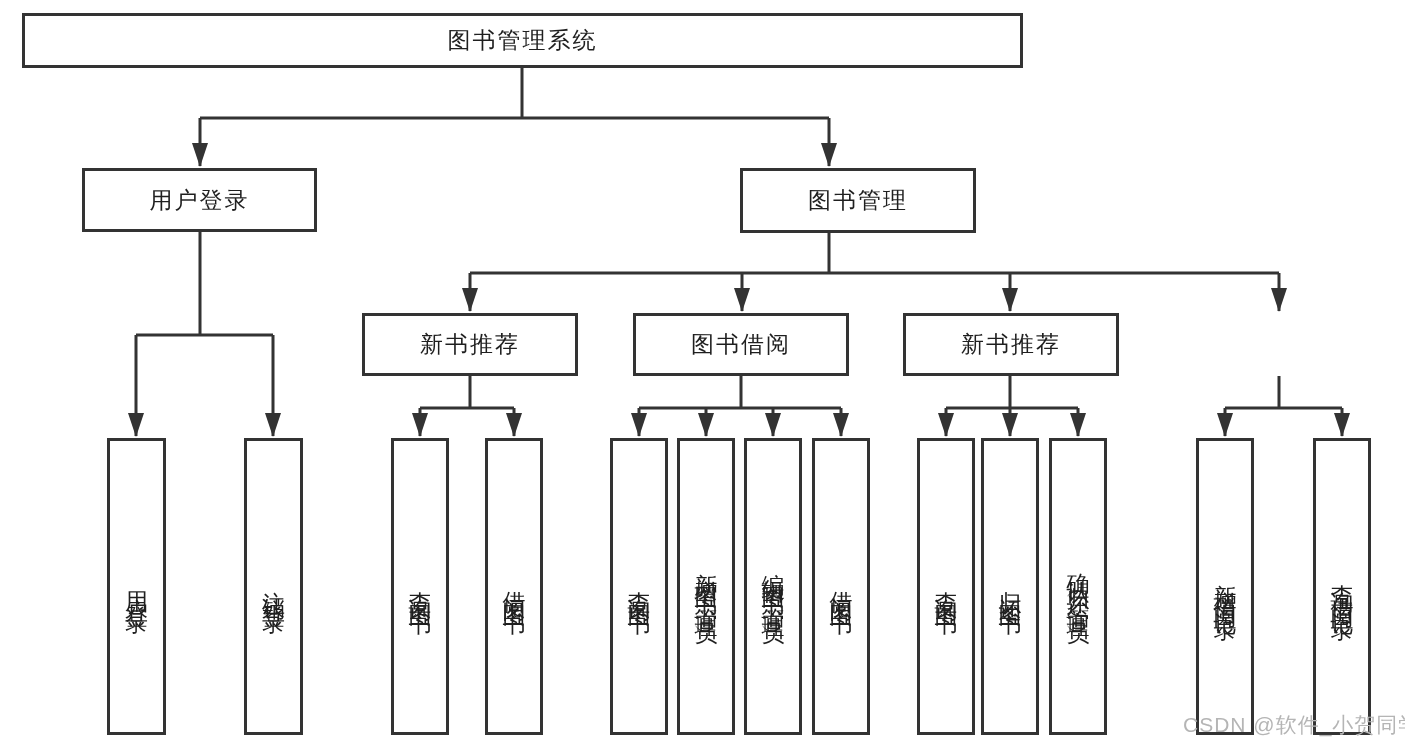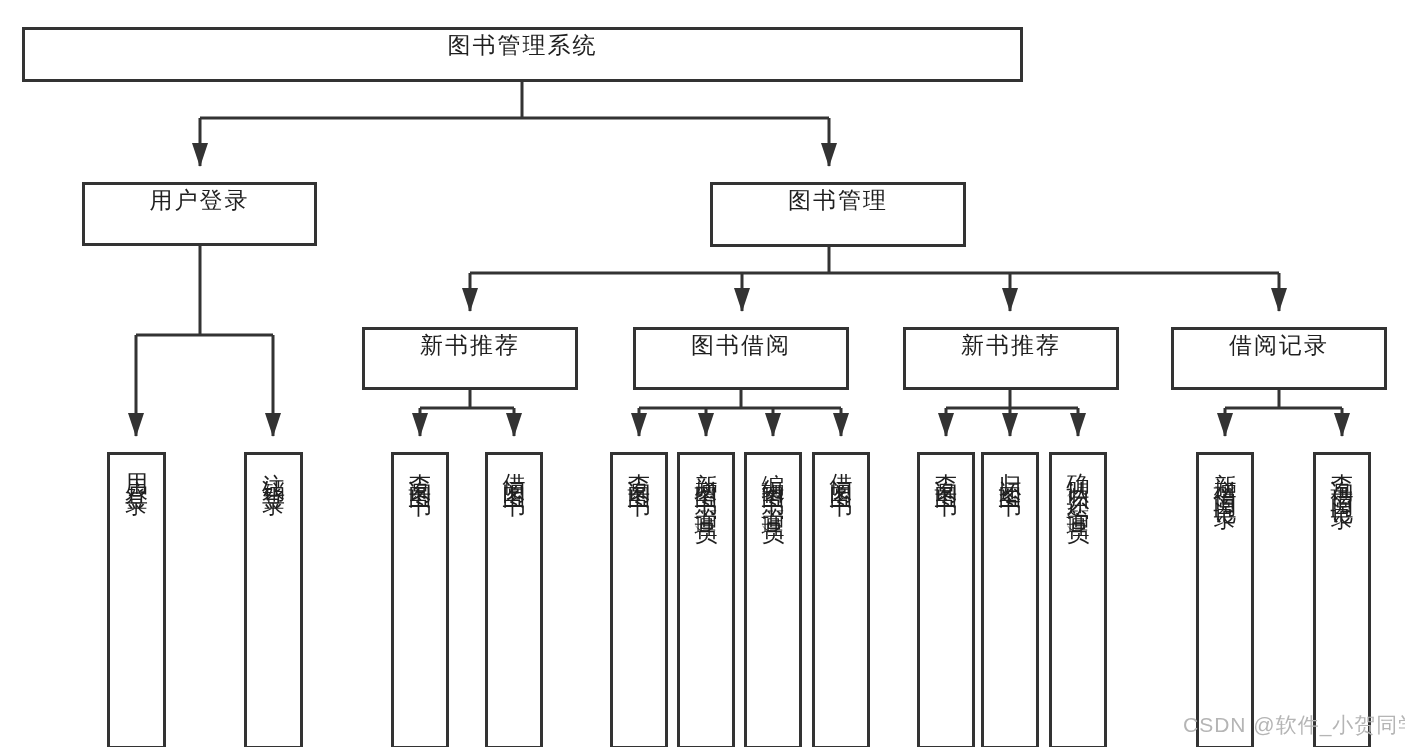--- a/index.html
+++ b/index.html
@@ -10,23 +10,23 @@
     font-family:"Liberation Sans", sans-serif;
     overflow:hidden;
   }
   .connectors { position:absolute; left:0; top:0; }
   .node {
     position:absolute;
     box-sizing:border-box;
     background:#ffffff;
     border:3px solid #333333;
     display:flex;
+    align-items:center;
     justify-content:center;
     color:#1f1f1f;
-    margin-top:14px;
   }
   .hnode span {
     font-size:23px;
     letter-spacing:2px;
     white-space:nowrap;
   }
   .vnode .vtext {
     writing-mode:vertical-rl;
     text-orientation:mixed;
     font-size:23px;
@@ -80,35 +80,32 @@
     </g>
   </svg>
 
   <div class="node hnode" style="left:22px;top:13px;width:1001px;height:55px">
     <span>图书管理系统</span>
   </div>
 
   <div class="node hnode" style="left:82px;top:168px;width:235px;height:64px">
     <span>用户登录</span>
   </div>
-  <div class="node hnode" style="left:710px;top:168px;width:256px;height:65px">
+  <div class="node hnode" style="left:740px;top:168px;width:236px;height:65px">
     <span>图书管理</span>
   </div>
 
   <div class="node hnode" style="left:362px;top:313px;width:216px;height:63px">
     <span>新书推荐</span>
   </div>
   <div class="node hnode" style="left:633px;top:313px;width:216px;height:63px">
     <span>图书借阅</span>
   </div>
   <div class="node hnode" style="left:903px;top:313px;width:216px;height:63px">
     <span>新书推荐</span>
-  </div>
-  <div class="node hnode" style="left:1171px;top:313px;width:216px;height:63px">
-    <span>借阅记录</span>
   </div>
 
   <div class="node vnode" style="left:107px;top:438px;width:59px;height:297px">
     <span class="vtext">用户登录</span>
   </div>
   <div class="node vnode" style="left:244px;top:438px;width:59px;height:297px">
     <span class="vtext">注销登录</span>
   </div>
 
   <div class="node vnode" style="left:391px;top:438px;width:58px;height:297px">

